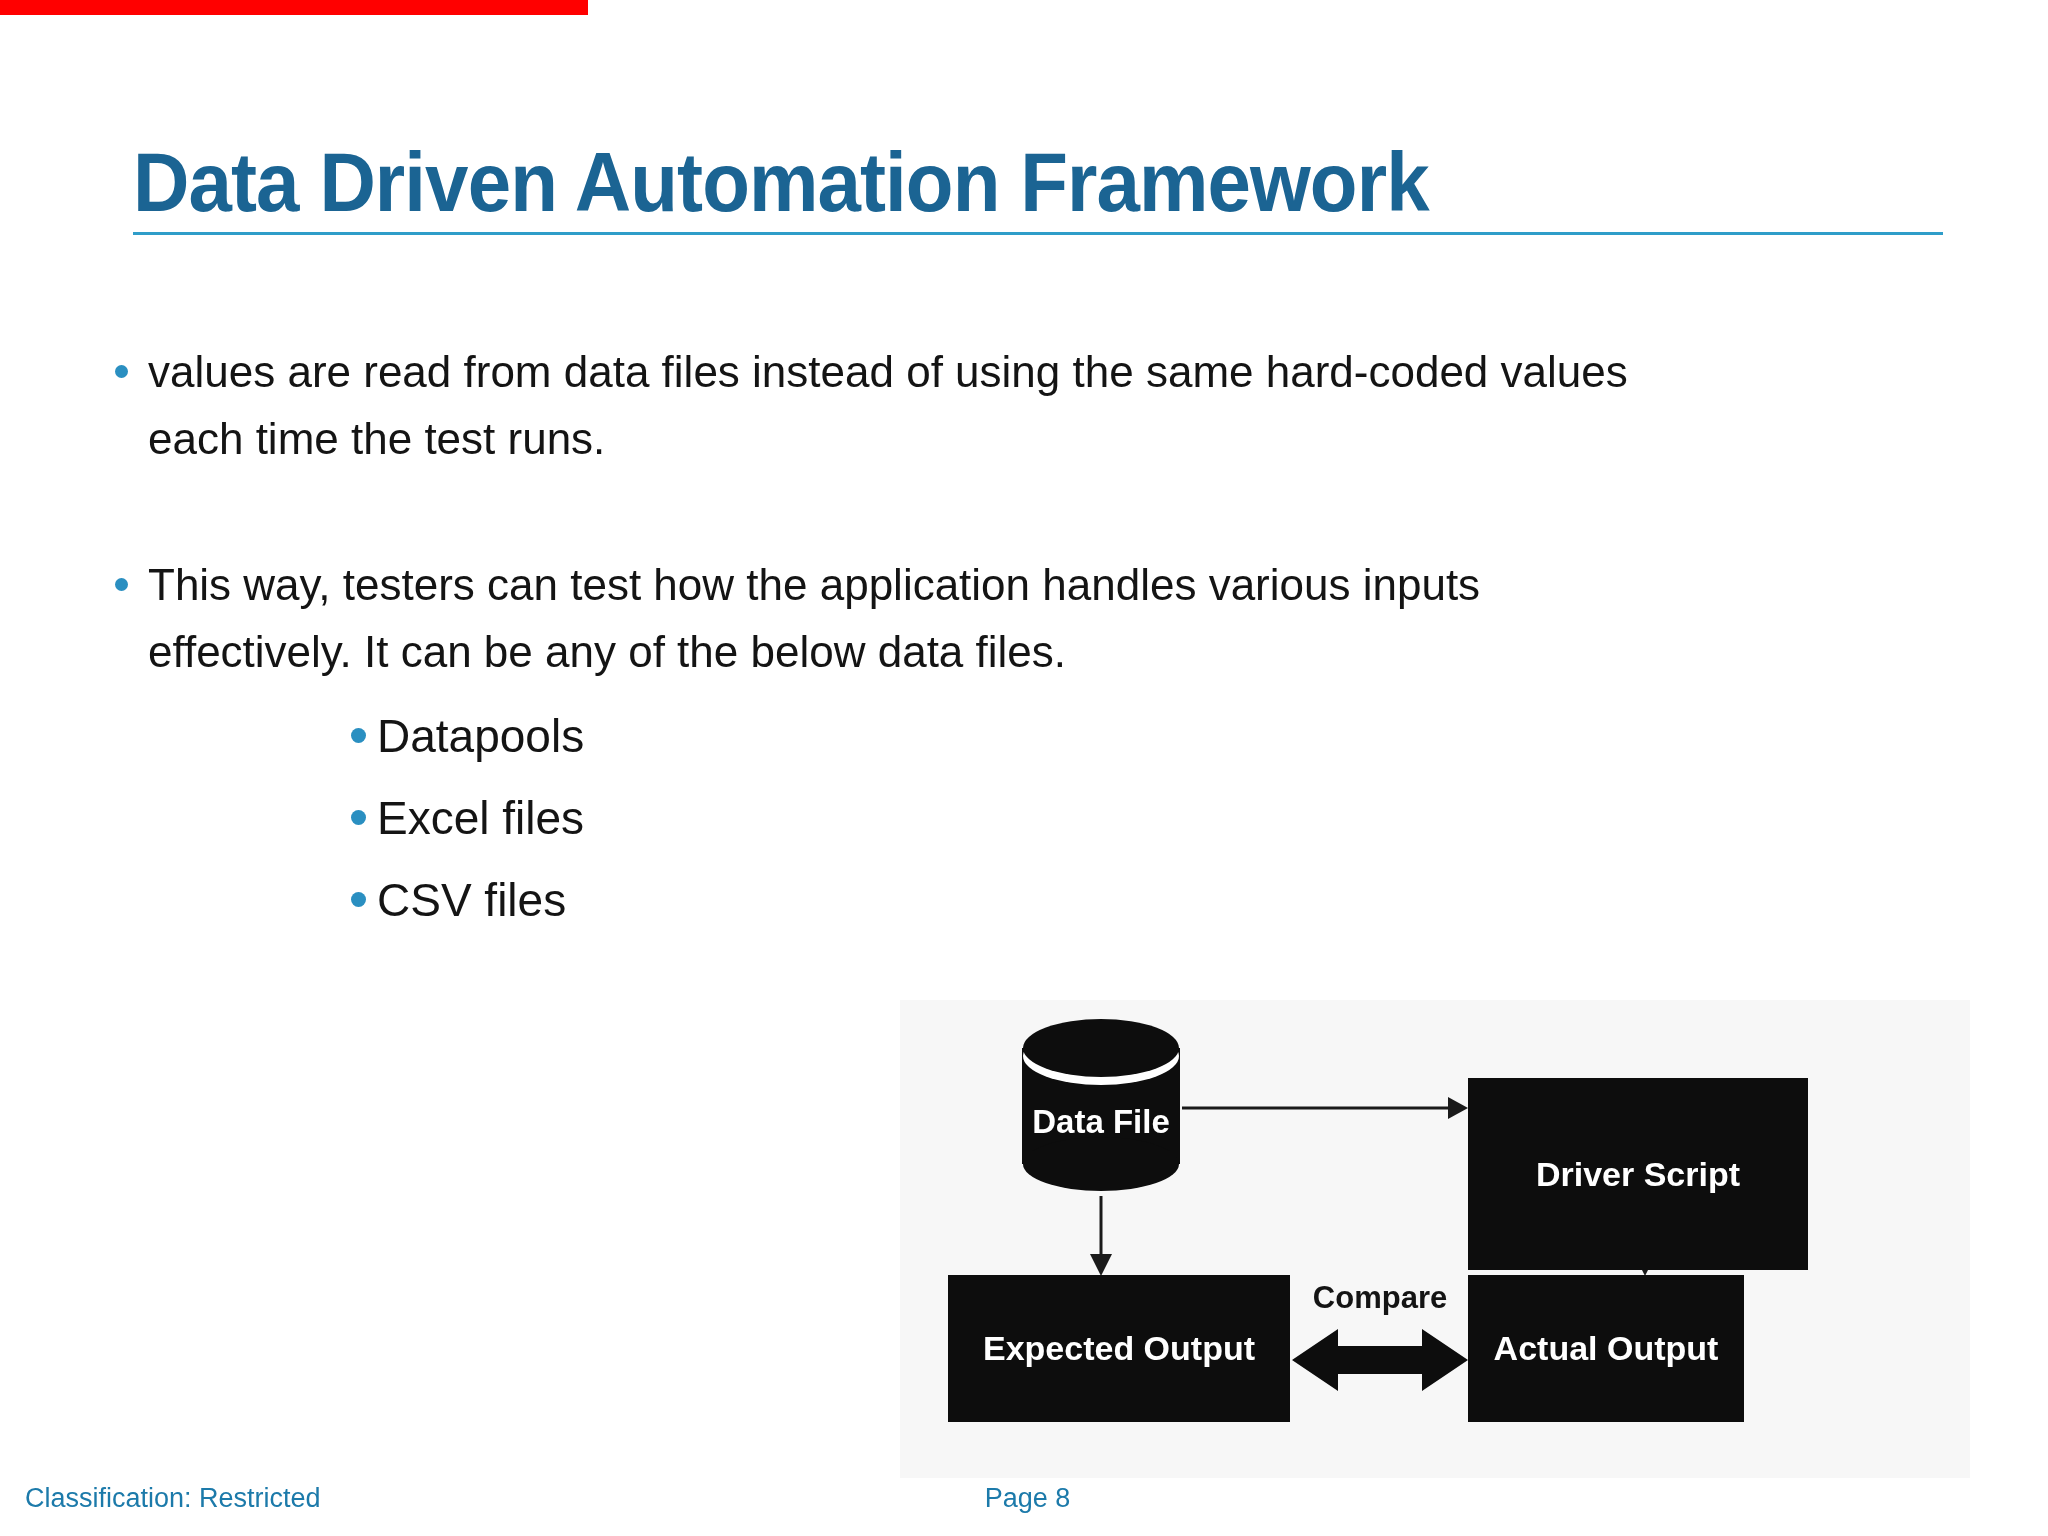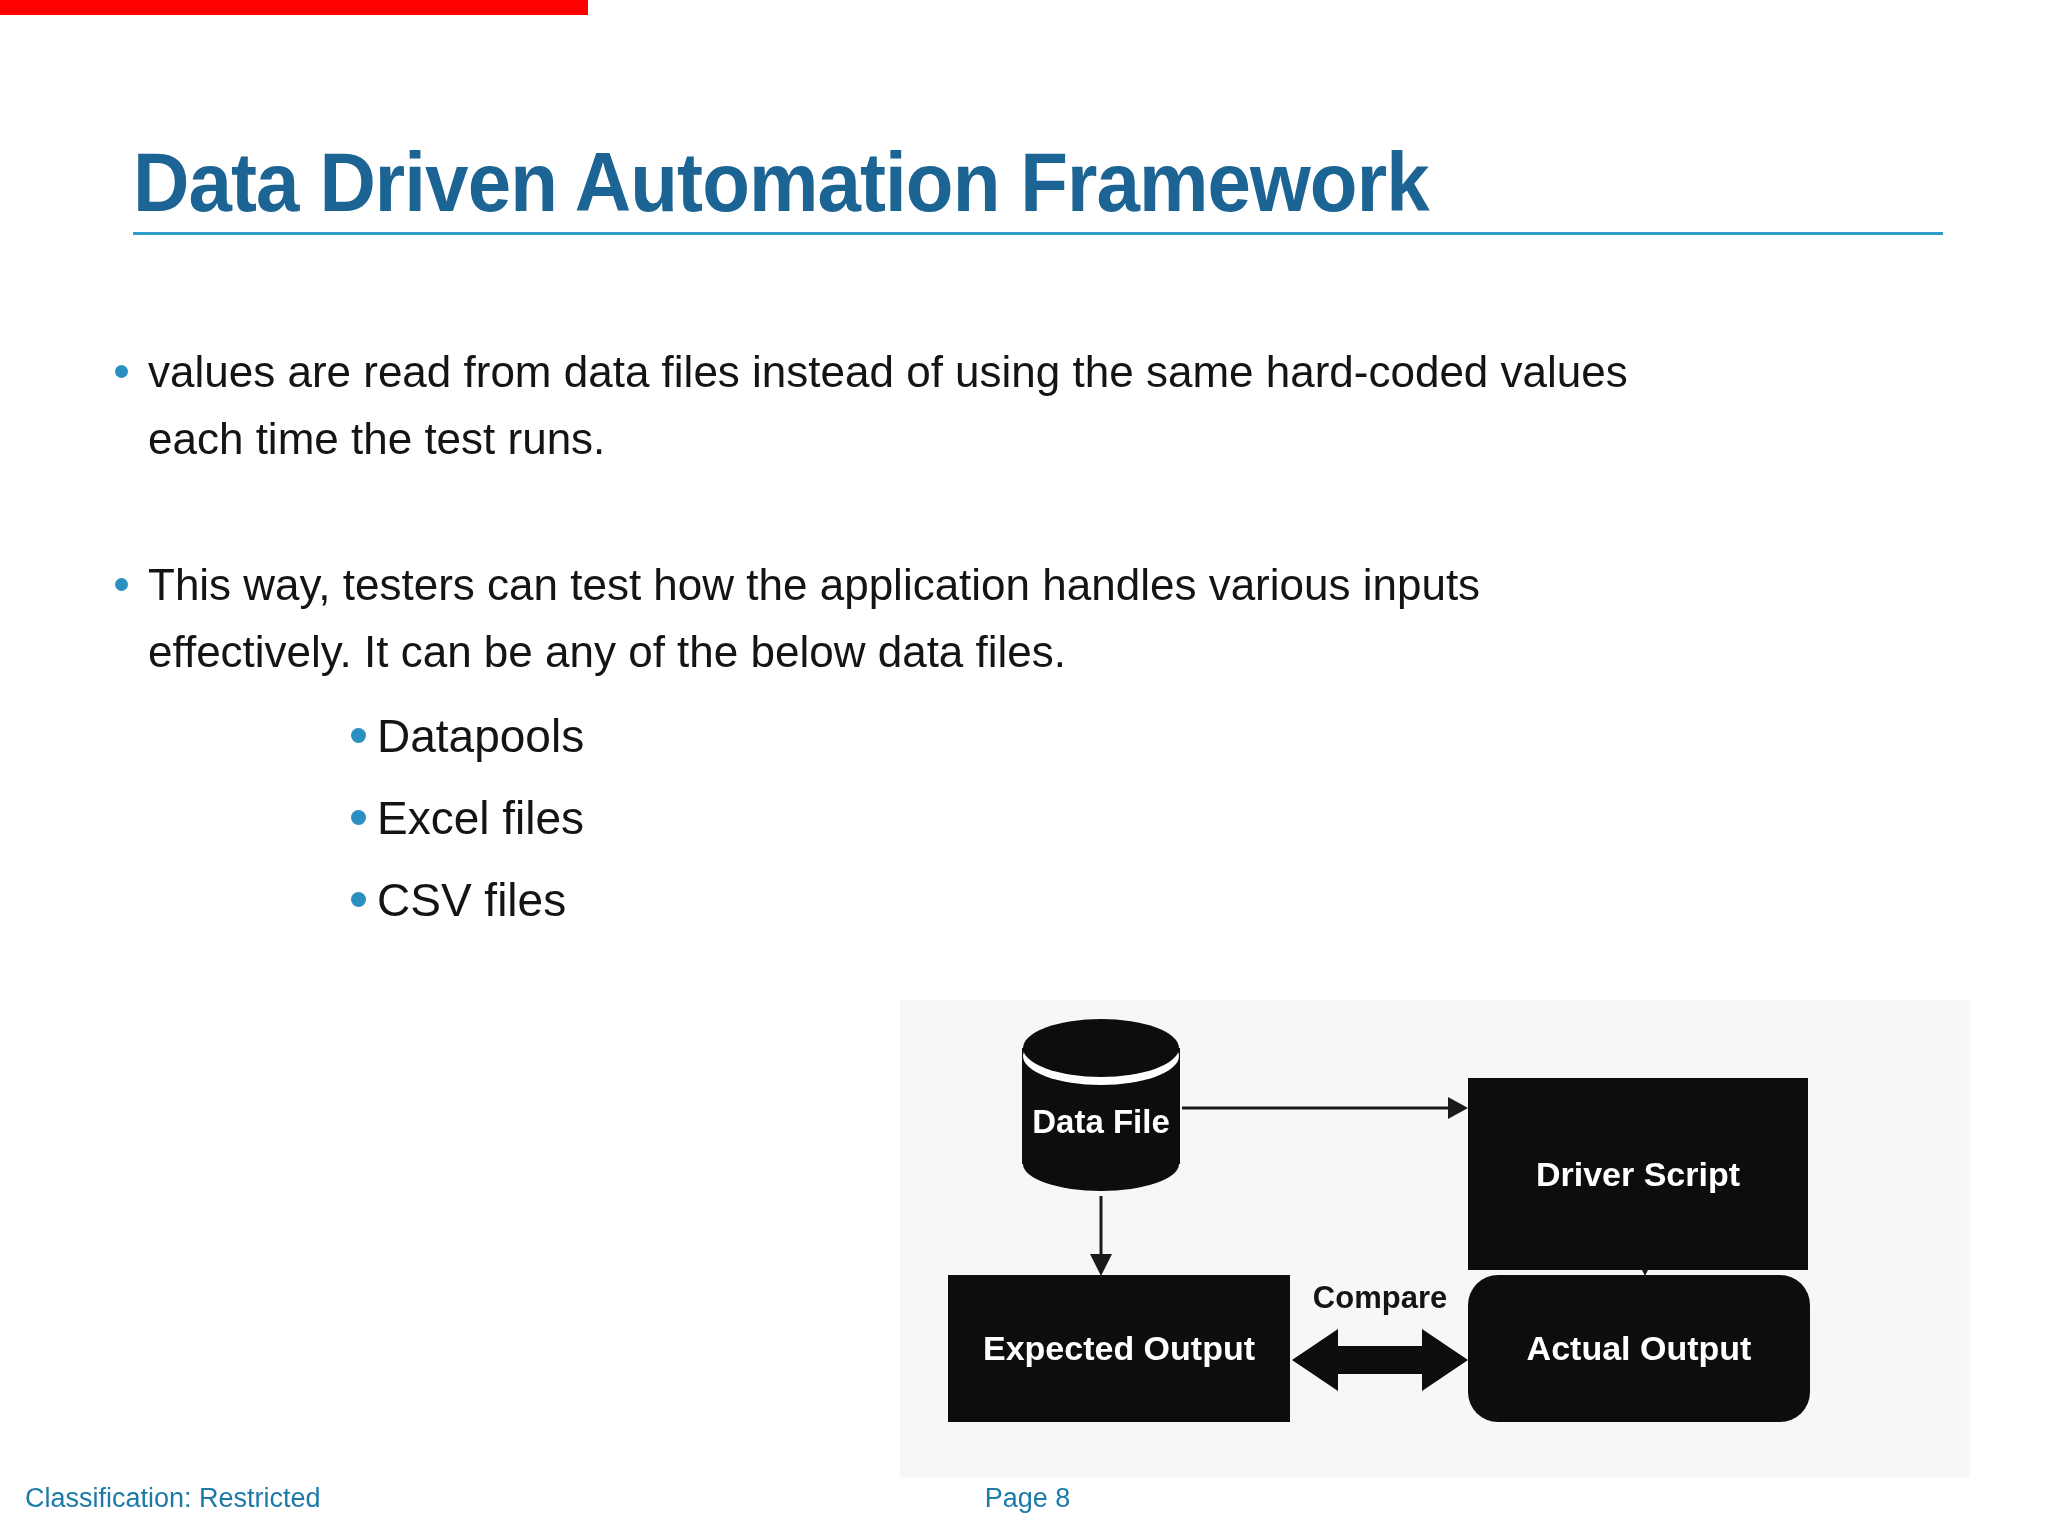--- a/index.html
+++ b/index.html
@@ -26,21 +26,21 @@
 
   .diagram{position:absolute;left:900px;top:1000px;width:1070px;height:478px;background:#f7f7f7;}
   .arrows{position:absolute;left:0;top:0;pointer-events:none;}
   .cyl{position:absolute;left:122px;top:18px;}
   .node-label{position:absolute;color:#ffffff;font-weight:bold;text-align:center;white-space:nowrap;}
   .lbl-datafile{left:122px;top:100px;width:158px;height:44px;line-height:44px;font-size:33px;}
   .black-box{position:absolute;background:#0d0d0d;display:flex;align-items:center;justify-content:center;
              color:#ffffff;font-weight:bold;font-size:34px;white-space:nowrap;}
   .box-driver{left:568px;top:40px;width:340px;height:192px;margin-top:38px;}
   .box-expected{left:48px;top:275px;width:342px;height:147px;}
-  .box-actual{left:568px;top:275px;width:342px;height:147px;border-radius:30px;}
+  .box-actual{left:568px;top:275px;width:276px;height:147px;}
   .compare-label{position:absolute;left:392px;top:280px;width:176px;text-align:center;
                  font-size:31px;font-weight:bold;color:#141414;}
 
   .footer-left{position:absolute;left:25px;top:1483px;font-size:27px;color:#1c7aaa;white-space:nowrap;}
   .footer-center{position:absolute;left:0;right:0;top:1483px;text-align:center;font-size:27px;color:#1c7aaa;}
 </style>
 </head>
 <body>
 
 <div class="page">

